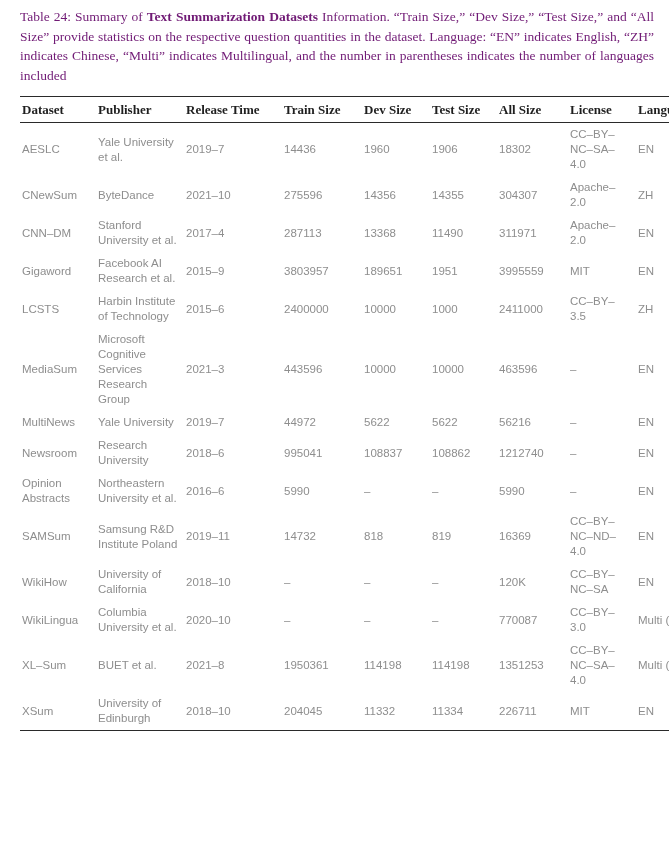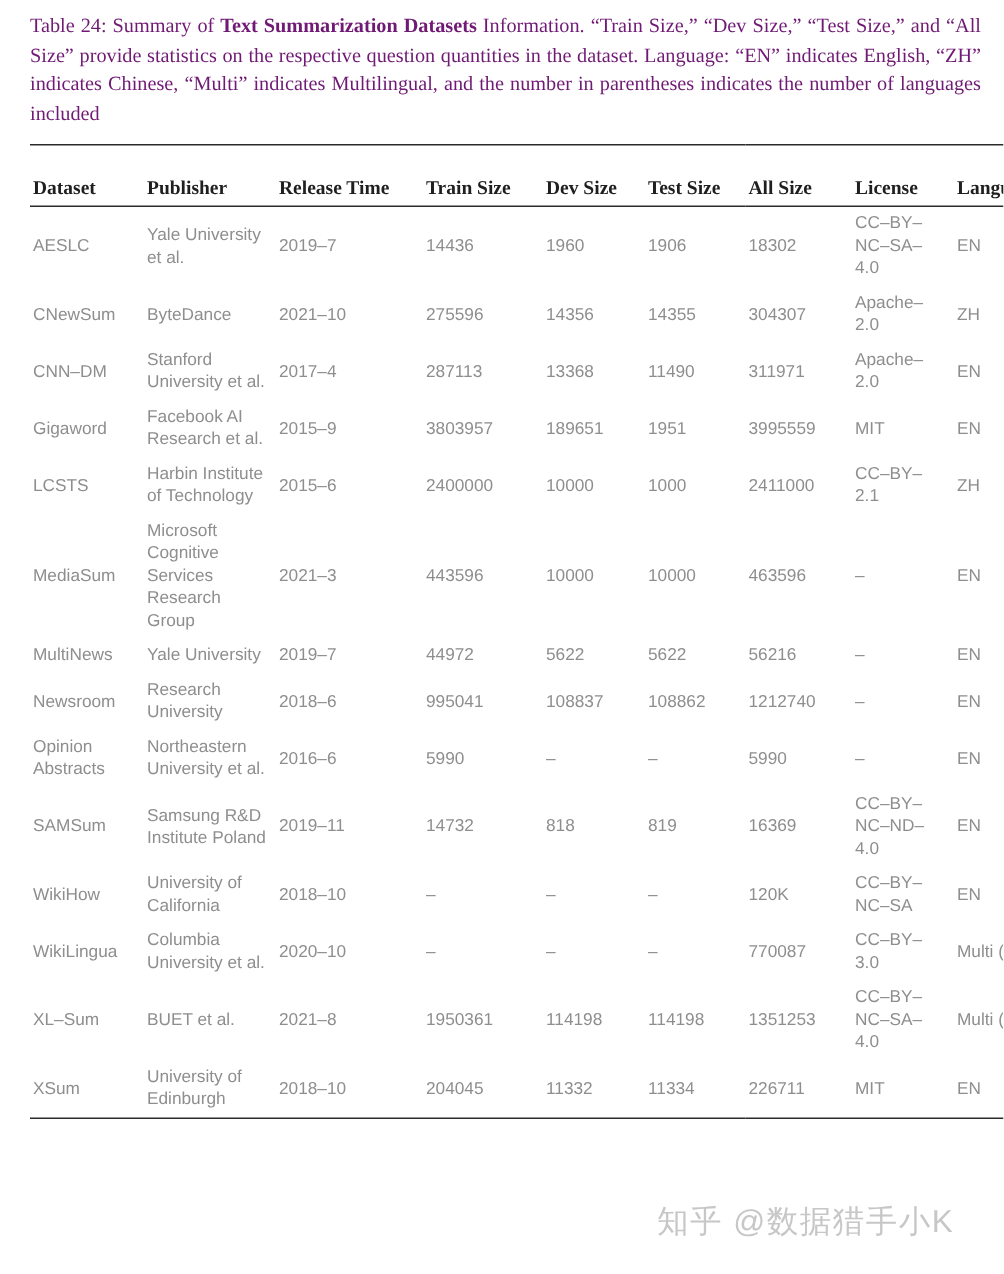--- a/index.html
+++ b/index.html
@@ -35,21 +35,21 @@
     border-bottom: 1.5px solid #2a2a2a;
   }
   table.datasets thead tr { border-bottom: 1.5px solid #2a2a2a; }
   table.datasets th {
     font-family: "Liberation Serif", serif;
     font-weight: bold;
     font-size: 13px;
     color: #1f1f1f;
     text-align: left;
     vertical-align: middle;
-    padding: 20px 4px 4px 2px;
+    padding: 5px 4px 4px 2px;
     white-space: nowrap;
     overflow: visible;
   }
   table.datasets td {
     font-family: "Liberation Sans", sans-serif;
     font-size: 11.5px;
     line-height: 15px;
     color: #8e8e8e;
     text-align: left;
     vertical-align: middle;
@@ -150,21 +150,21 @@
           <td>EN</td>
         </tr>
         <tr>
           <td>LCSTS</td>
           <td>Harbin Institute of Technology</td>
           <td>2015–6</td>
           <td>2400000</td>
           <td>10000</td>
           <td>1000</td>
           <td>2411000</td>
-          <td>CC–BY–2.1</td>
+          <td>CC–BY–3.5</td>
           <td>ZH</td>
         </tr>
         <tr>
           <td>MediaSum</td>
           <td>Microsoft Cognitive Services Research Group</td>
           <td>2021–3</td>
           <td>443596</td>
           <td>10000</td>
           <td>10000</td>
           <td>463596</td>
@@ -255,15 +255,14 @@
           <td>204045</td>
           <td>11332</td>
           <td>11334</td>
           <td>226711</td>
           <td>MIT</td>
           <td>EN</td>
         </tr>
       </tbody>
   </table>
 
-  <div class="watermark">知乎 @数据猎手小K</div>
 
 </div>
 
 </body></html>

